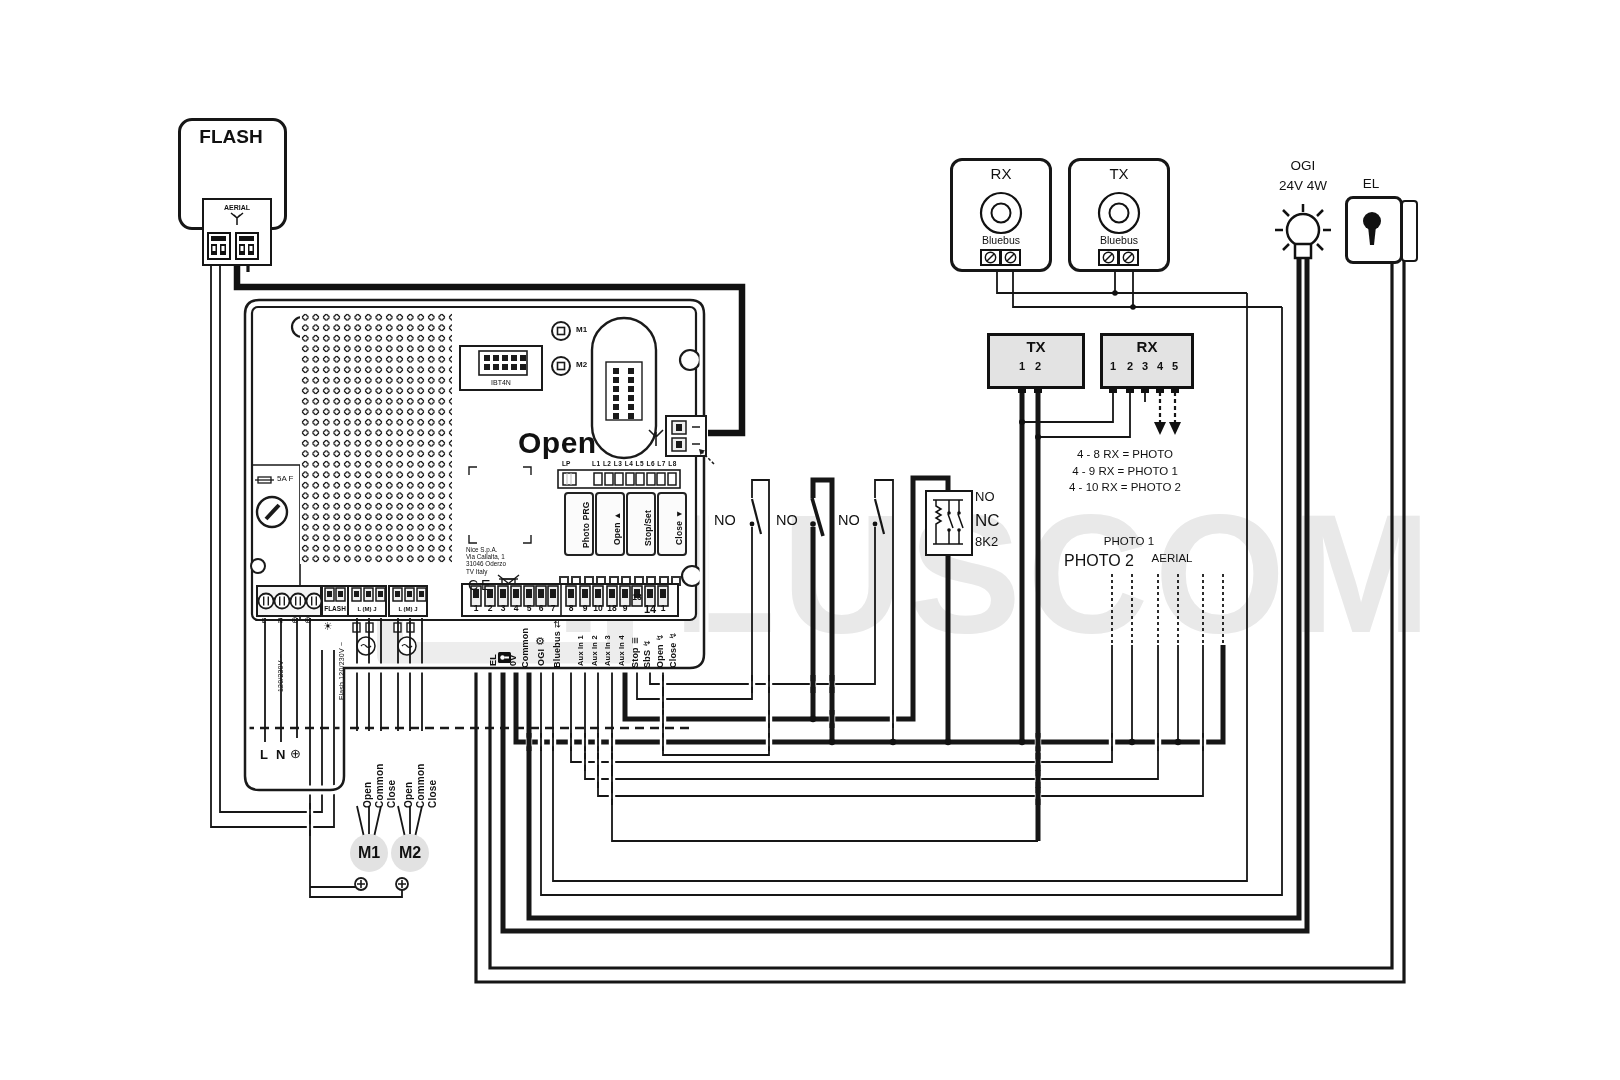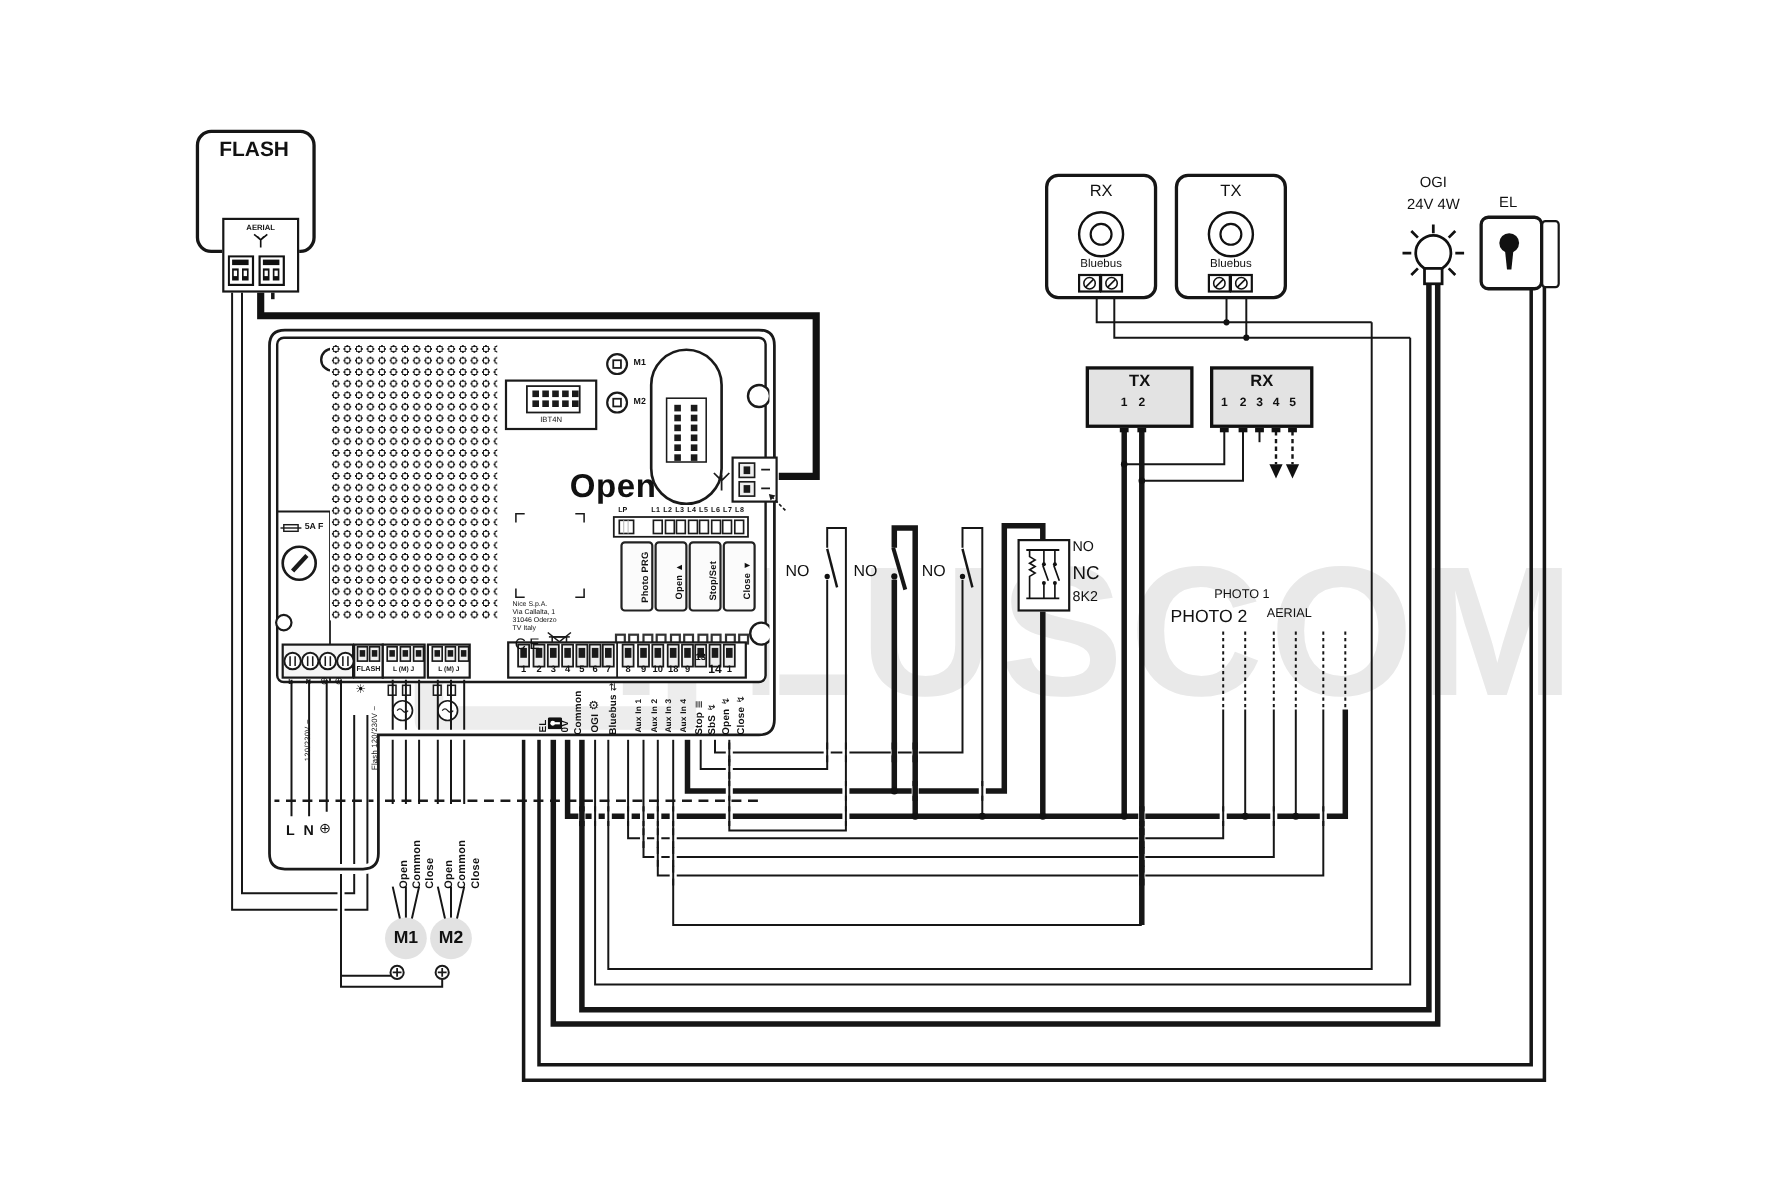--- a/index.html
+++ b/index.html
@@ -395,21 +395,21 @@
 </div>
 
 <div class="abs" style="left:300px;top:312px;width:152px;height:252px;
      background-image:radial-gradient(circle 3.4px at 50% 50%, #ffffff 0 2px, #1a1a1a 2.1px 3.2px, #ffffff 3.3px);
      background-size:10.5px 10.5px"></div>
 
 <span class="abs" style="left:518px;top:426px;font-size:30px;font-weight:bold;letter-spacing:.5px">Open</span>
 <span class="abs ctr" style="left:501px;top:379px;font-size:7px">IBT4N</span>
 <span class="abs" style="left:576px;top:325px;font-size:8px;font-weight:bold">M1</span>
 <span class="abs" style="left:576px;top:360px;font-size:8px;font-weight:bold">M2</span>
-<span class="abs" style="left:277px;top:474px;font-size:8px;font-weight:bold">5A F</span>
+<span class="abs" style="left:277px;top:474px;font-size:8px;font-weight:normal">5A F</span>
 <div class="abs" style="left:466px;top:546px;font-size:6.3px;line-height:7.2px">
   <div>Nice S.p.A.</div>
   <div>Via Callalta, 1</div>
   <div>31046 Oderzo</div>
   <div>TV Italy</div>
 </div>
 <span class="abs" style="left:468px;top:577px;font-size:14px;letter-spacing:3px">CE</span>
 <span class="abs" style="left:562px;top:460px;font-size:6.5px;font-weight:bold">LP</span>
 <span class="abs" style="left:592px;top:460px;font-size:6.5px;font-weight:bold;letter-spacing:.5px">L1 L2 L3 L4 L5 L6 L7 L8</span>
 
@@ -539,20 +539,25 @@
 </div>
 <div class="abs" style="left:1100px;top:333px;width:88px;height:50px;background:#e3e3e3;border:3.5px solid #111">
   <span class="abs ctr tt" style="left:44px;top:2px;font-size:15px">RX</span>
   <span class="abs ctr tt" style="left:10px;top:24px;font-size:11px">1</span>
   <span class="abs ctr tt" style="left:27px;top:24px;font-size:11px">2</span>
   <span class="abs ctr tt" style="left:42px;top:24px;font-size:11px">3</span>
   <span class="abs ctr tt" style="left:57px;top:24px;font-size:11px">4</span>
   <span class="abs ctr tt" style="left:72px;top:24px;font-size:11px">5</span>
 </div>
 
+<div class="abs" style="left:1030px;top:446px;width:190px;text-align:center;font-size:11.5px;line-height:16.5px">
+  <div>4 - 8  RX = PHOTO</div>
+  <div>4 - 9  RX = PHOTO 1</div>
+  <div>4 - 10  RX = PHOTO 2</div>
+</div>
 
 <span class="abs ctr" style="left:1129px;top:535px;font-size:11.5px">PHOTO 1</span>
 <span class="abs ctr" style="left:1099px;top:552px;font-size:16px">PHOTO  2</span>
 <span class="abs ctr" style="left:1172px;top:552px;font-size:11.5px">AERIAL</span>
 
 <span class="abs ctr tt" style="left:1303px;top:158px;font-size:13.5px;font-weight:normal">OGI</span>
 <span class="abs ctr" style="left:1303px;top:178px;font-size:13.5px">24V 4W</span>
 <svg class="abs" style="left:1273px;top:198px" width="60" height="64">
   <path d="M30,14 V6 M50,32 H58 M10,32 H2 M44,18 L50,12 M16,18 L10,12 M44,46 L50,52 M16,46 L10,52" stroke="#111" stroke-width="2.5"></path>
   <circle cx="30" cy="32" r="16" fill="#fff" stroke="#111" stroke-width="2.5"></circle>

